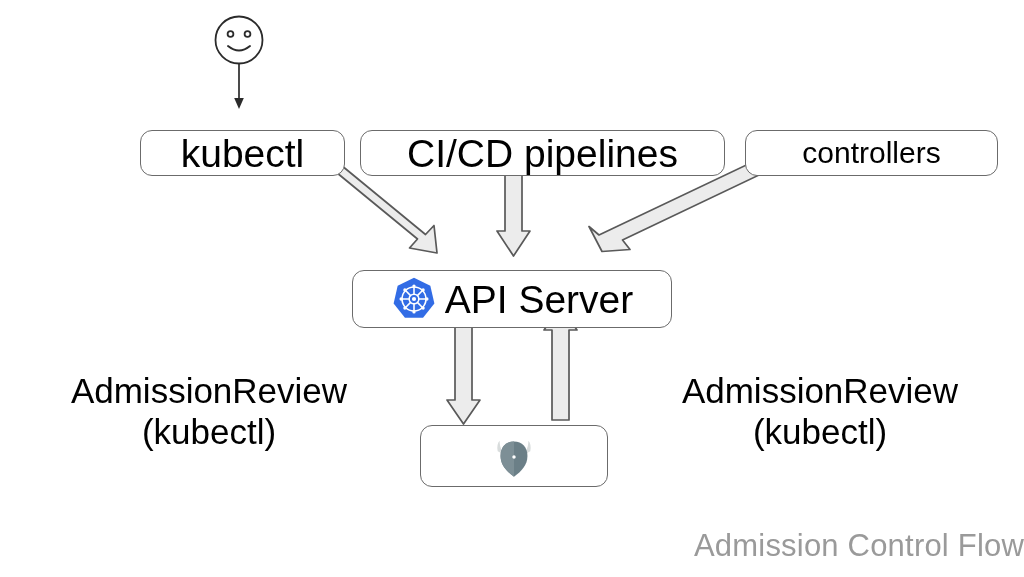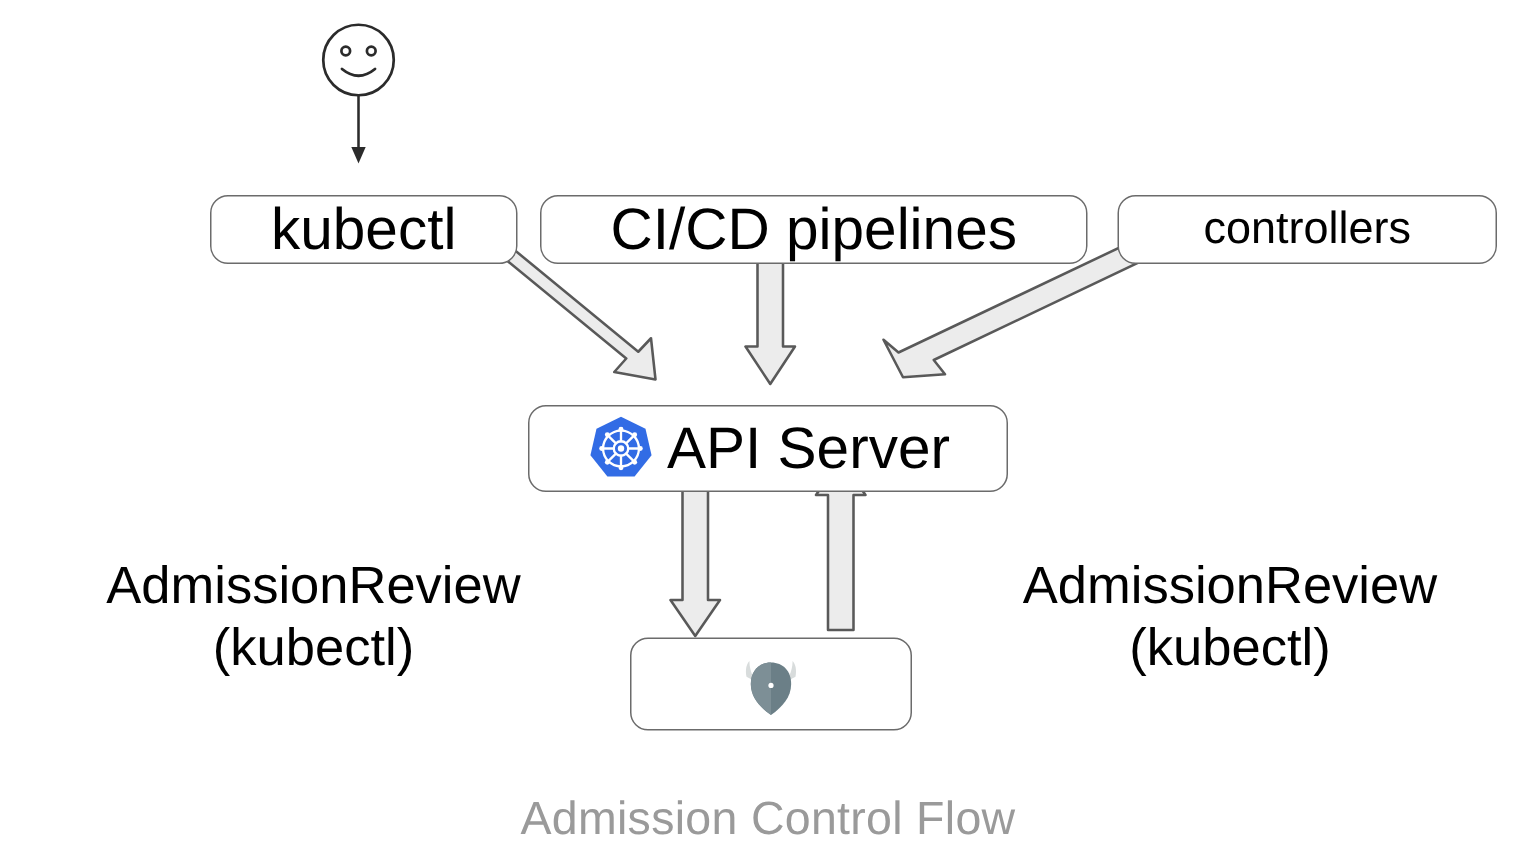--- a/index.html
+++ b/index.html
@@ -175,15 +175,15 @@
   <div class="side-label" style="left:14px; top:330px; width:390px;">
     <div>AdmissionReview</div>
     <div>(kubectl)</div>
   </div>
 
   <div class="side-label" style="left:625px; top:330px; width:390px;">
     <div>AdmissionReview</div>
     <div>(kubectl)</div>
   </div>
 
-  <div class="caption" style="top:528px;">Admission Control Flow</div>
+  <div class="caption" style="top:528px;text-align:right;">Admission Control Flow</div>
 
 </div>
 
 </body></html>

